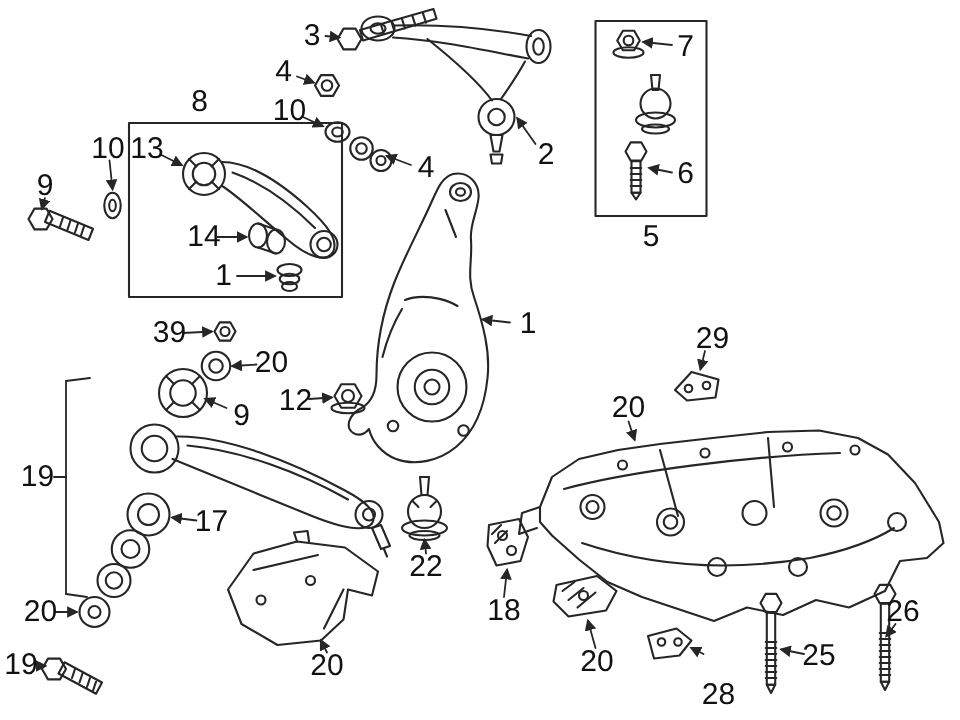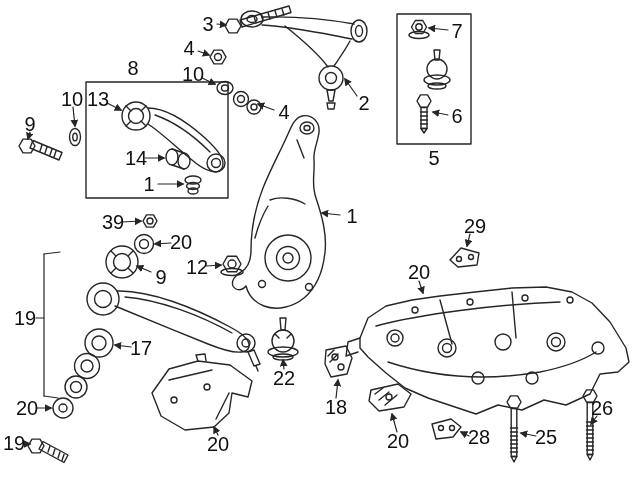--- a/index.html
+++ b/index.html
@@ -378,17 +378,17 @@
 <div class="callout" style="left:14px;top:443px">19</div>
 <div class="callout" style="left:181px;top:242px">20</div>
 <div class="callout" style="left:27px;top:408px">20</div>
 <div class="callout" style="left:113px;top:222px">39</div>
 <div class="callout" style="left:284px;top:378px">22</div>
 <div class="callout" style="left:218px;top:444px">20</div>
 <div class="callout" style="left:419px;top:272px">20</div>
 <div class="callout" style="left:546px;top:437px">25</div>
 <div class="callout" style="left:602px;top:408px">26</div>
 <div class="callout" style="left:336px;top:407px">18</div>
-<div class="callout" style="left:479px;top:437px">28</div>
+<div class="callout" style="left:479px;top:463px">28</div>
 <div class="callout" style="left:475px;top:226px">29</div>
 <div class="callout" style="left:398px;top:441px">20</div>
 
 </div>
 
 </body></html>

